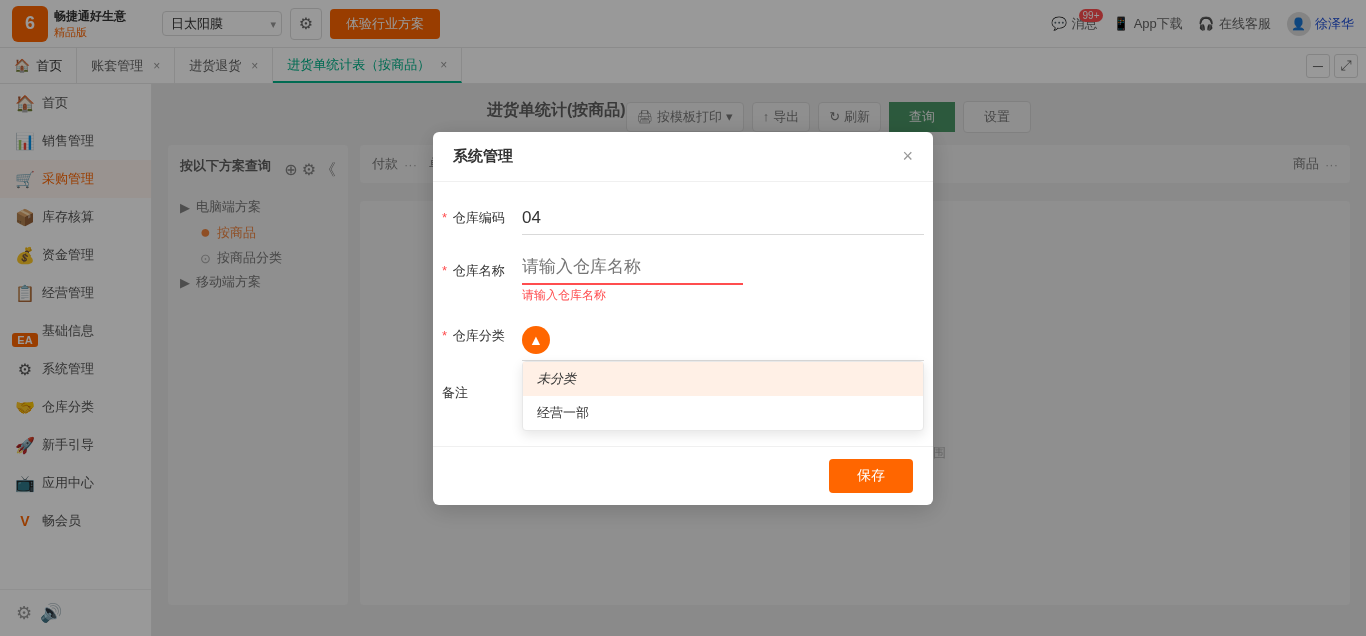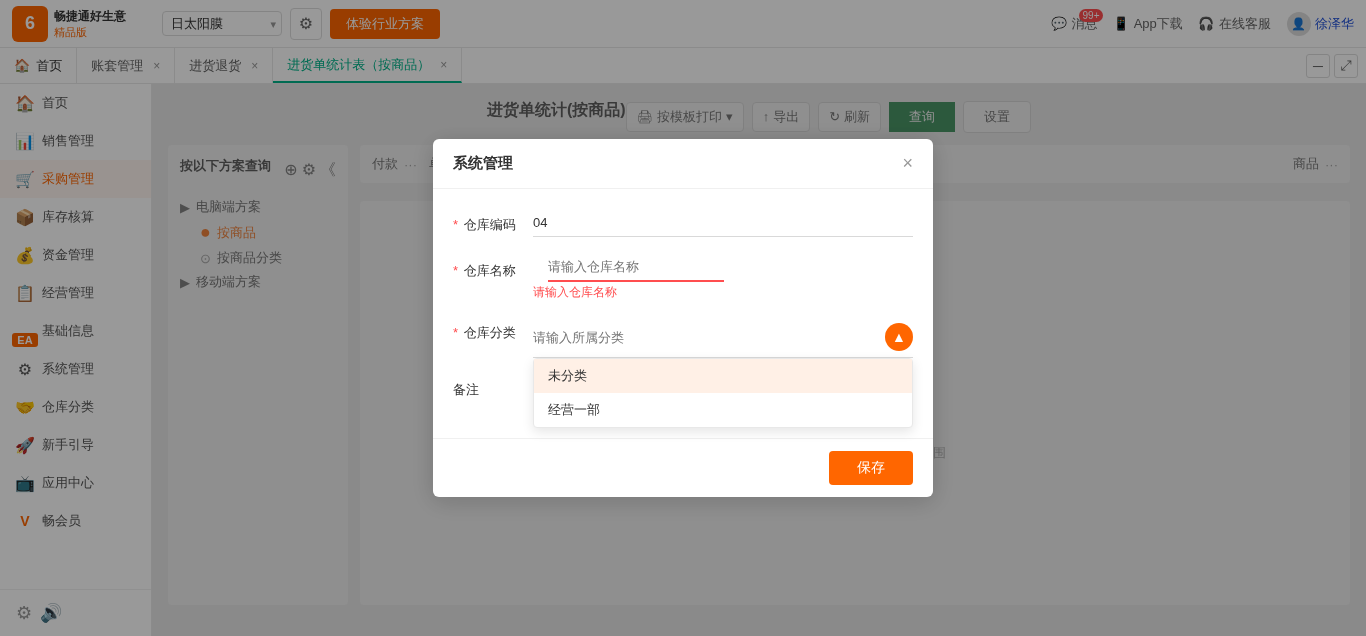--- a/index.html
+++ b/index.html
@@ -296,21 +296,21 @@
       font-size: 15px;
       font-weight: bold;
       color: #333;
     }
     .dialog-close {
       font-size: 18px;
       color: #999;
       cursor: pointer;
     }
     .dialog-body {
-      padding: 20px 20px;
+      padding: 20px 9px;
     }
     .form-row {
       display: flex;
       align-items: flex-start;
       margin-bottom: 16px;
       position: relative;
     }
     .form-label {
       width: 80px;
       font-size: 13px;
@@ -320,21 +320,21 @@
     }
     .form-label .required {
       color: #ff4d4f;
       margin-right: 2px;
     }
     .form-input {
       flex: 1;
       border: none;
       border-bottom: 1px solid #d9d9d9;
       padding: 6px 0;
-      font-size: 13px;
+      font-size: 17px;
       color: #333;
       outline: none;
     }
     .form-input.error {
       border-bottom: 2px solid #ff4d4f;
     }
     .error-msg {
       color: #ff4d4f;
       font-size: 12px;
       margin-top: 2px;
@@ -379,21 +379,21 @@
       box-shadow: 0 4px 12px rgba(0,0,0,0.1);
       z-index: 200;
       min-width: 260px;
     }
     .dropdown-item {
       padding: 8px 14px;
       font-size: 13px;
       color: #333;
       cursor: pointer;
     }
-    .dropdown-item.selected { background: #fff0e6; }
+    .dropdown-item.selected { background: #fff0e6; font-style: italic; }
 
     
     .dialog-footer {
       display: flex;
       justify-content: flex-end;
       padding: 12px 20px;
       border-top: 1px solid #f0f0f0;
     }
     .save-btn {
       background: #ff6600;
@@ -678,38 +678,37 @@
 
       <div class="form-row">
         <div class="form-label">
           <span class="required">*</span>
           <span>仓库编码</span>
         </div>
         <input class="form-input" type="text" value="04" style="">
       </div>
 
       <div class="form-row" style="flex-direction:column;">
-        <div style="display:flex;align-items:center;gap:15px;">
+        <div style="display:flex;align-items:center;">
           <div class="form-label">
             <span class="required">*</span>
             <span>仓库名称</span>
           </div>
           <input class="form-input error" type="text" placeholder="请输入仓库名称" style="">
         </div>
         <div class="error-msg">请输入仓库名称</div>
       </div>
 
       <div class="form-row" style="position:relative;">
         <div class="form-label">
           <span class="required">*</span>
           <span>仓库分类</span>
         </div>
         <div class="form-input-wrap">
           <div class="dropdown-trigger">
-            <input type="text" placeholder="请输入所属分类" style="">
             <div class="dropdown-arrow-up">▲</div>
           </div>
 
           <div class="dropdown-list">
             <div class="dropdown-item selected">未分类</div>
             <div class="dropdown-item">经营一部</div>
           </div>
         </div>
       </div>
 

